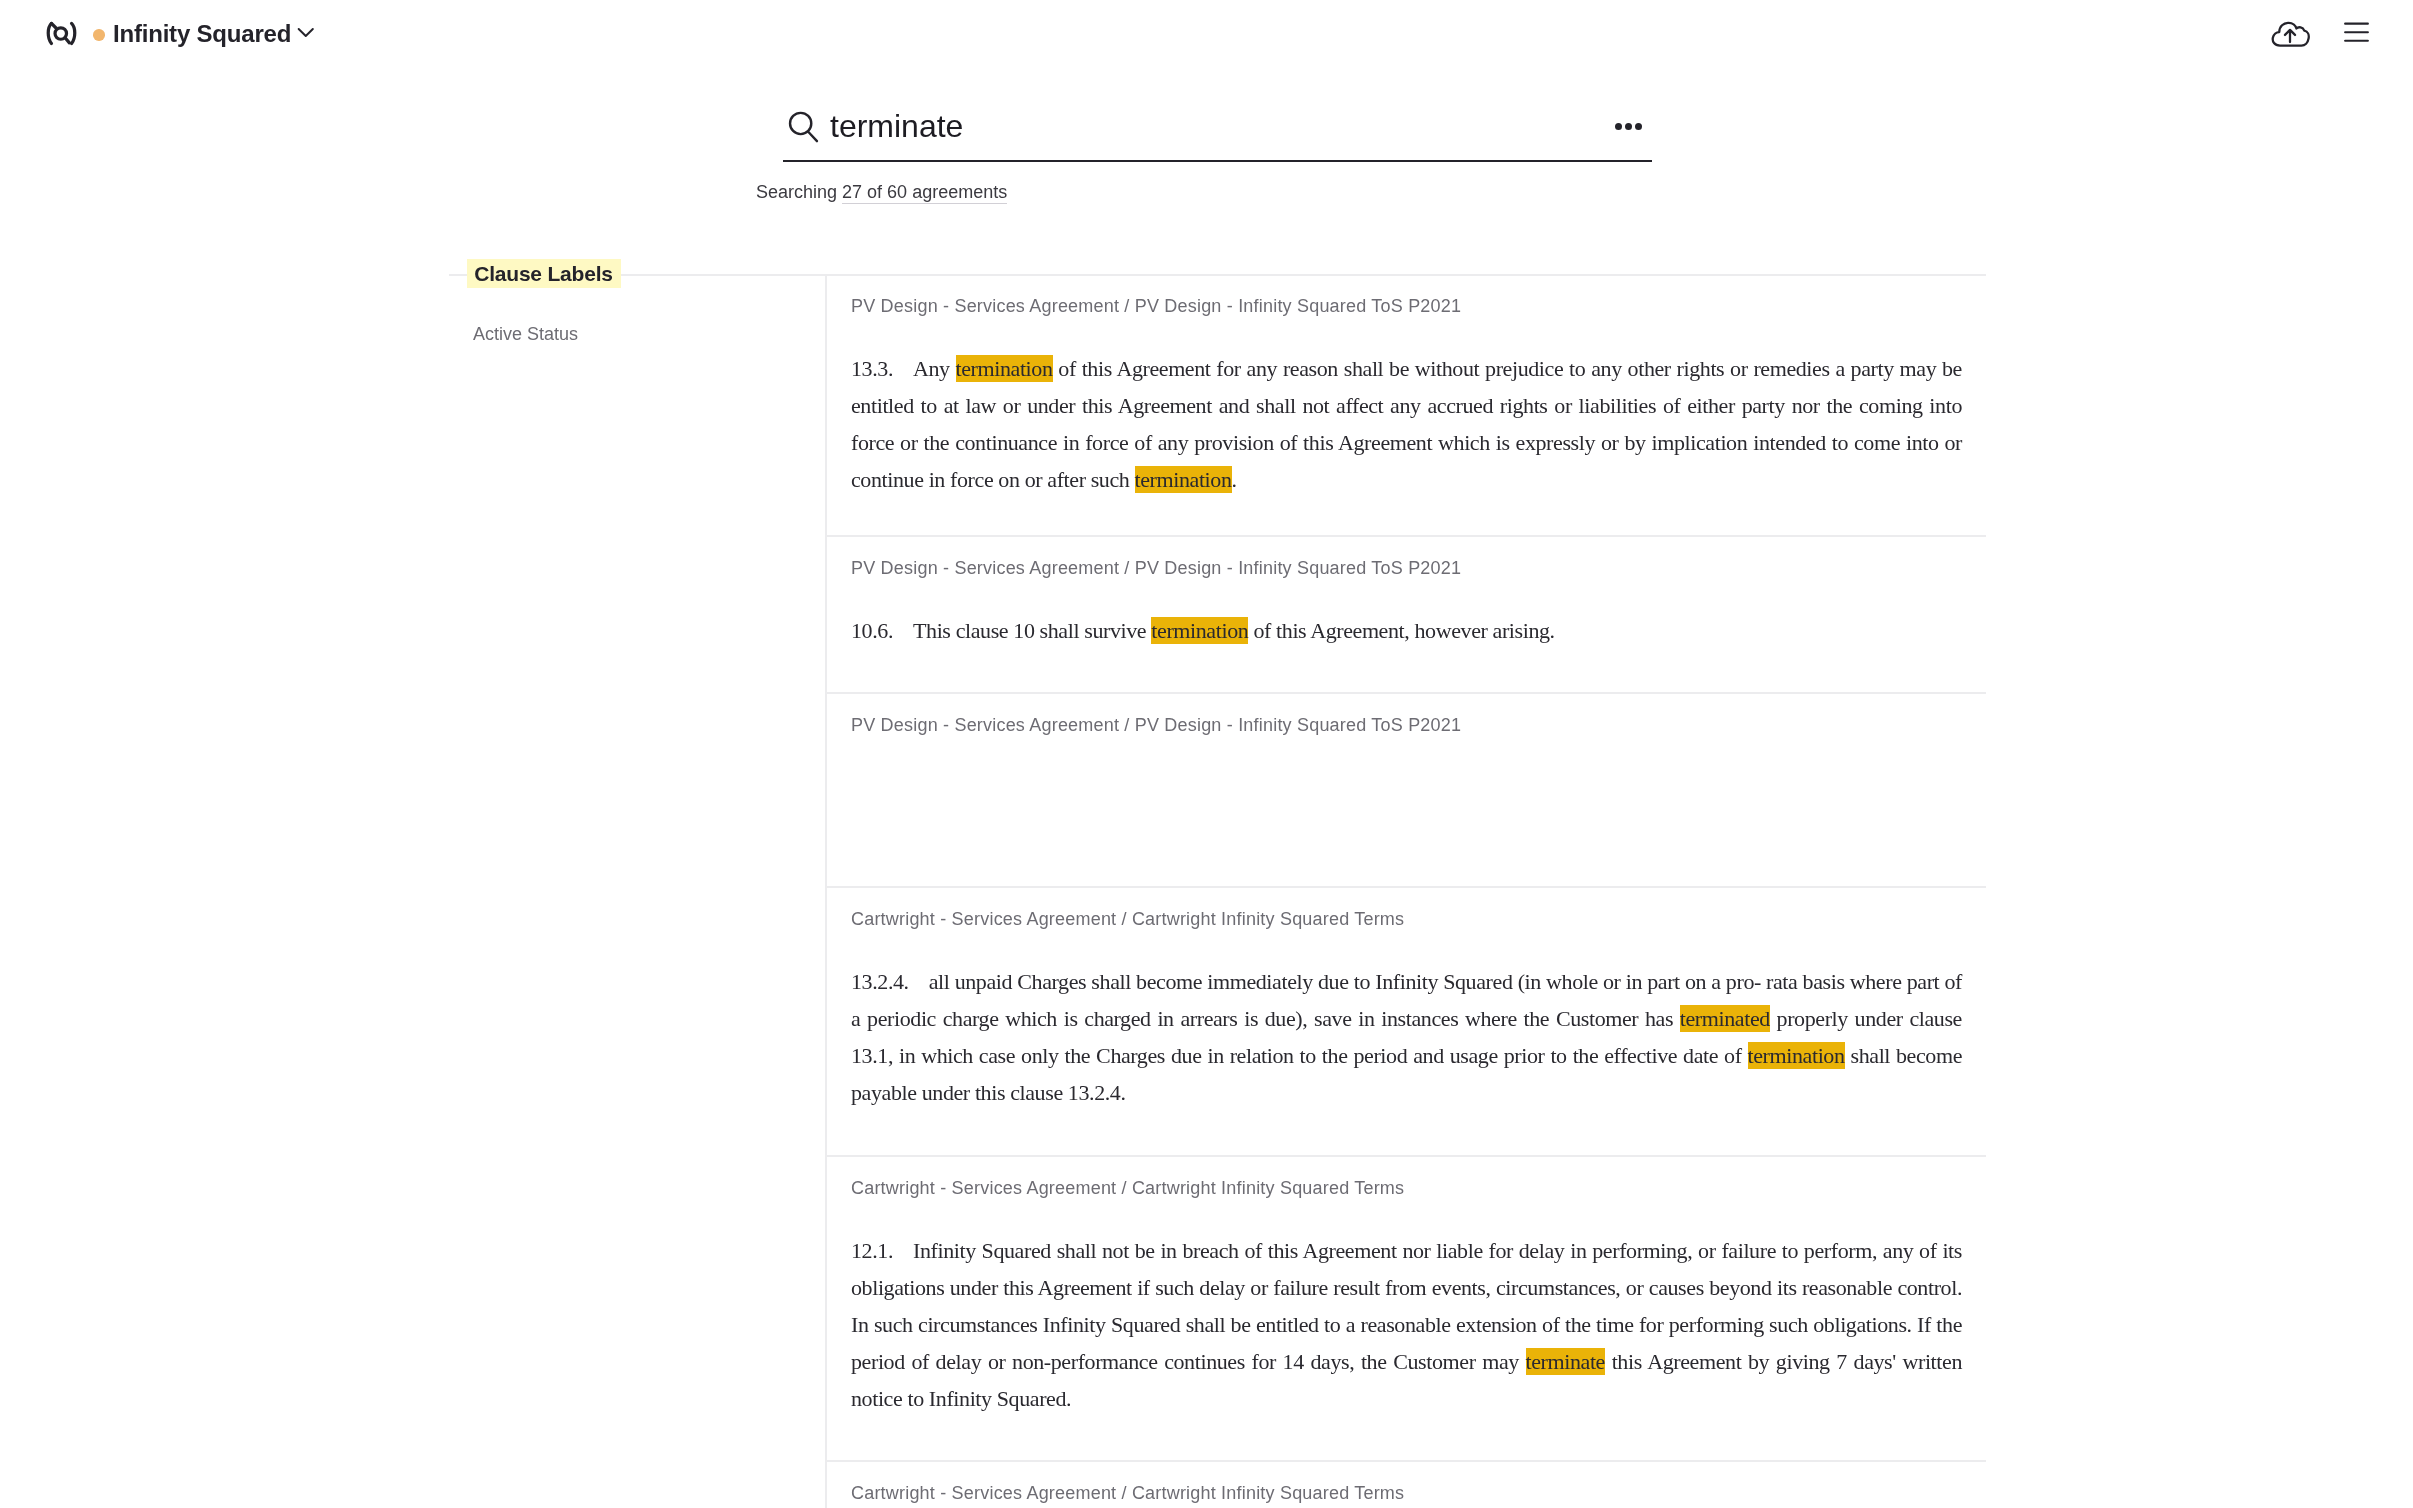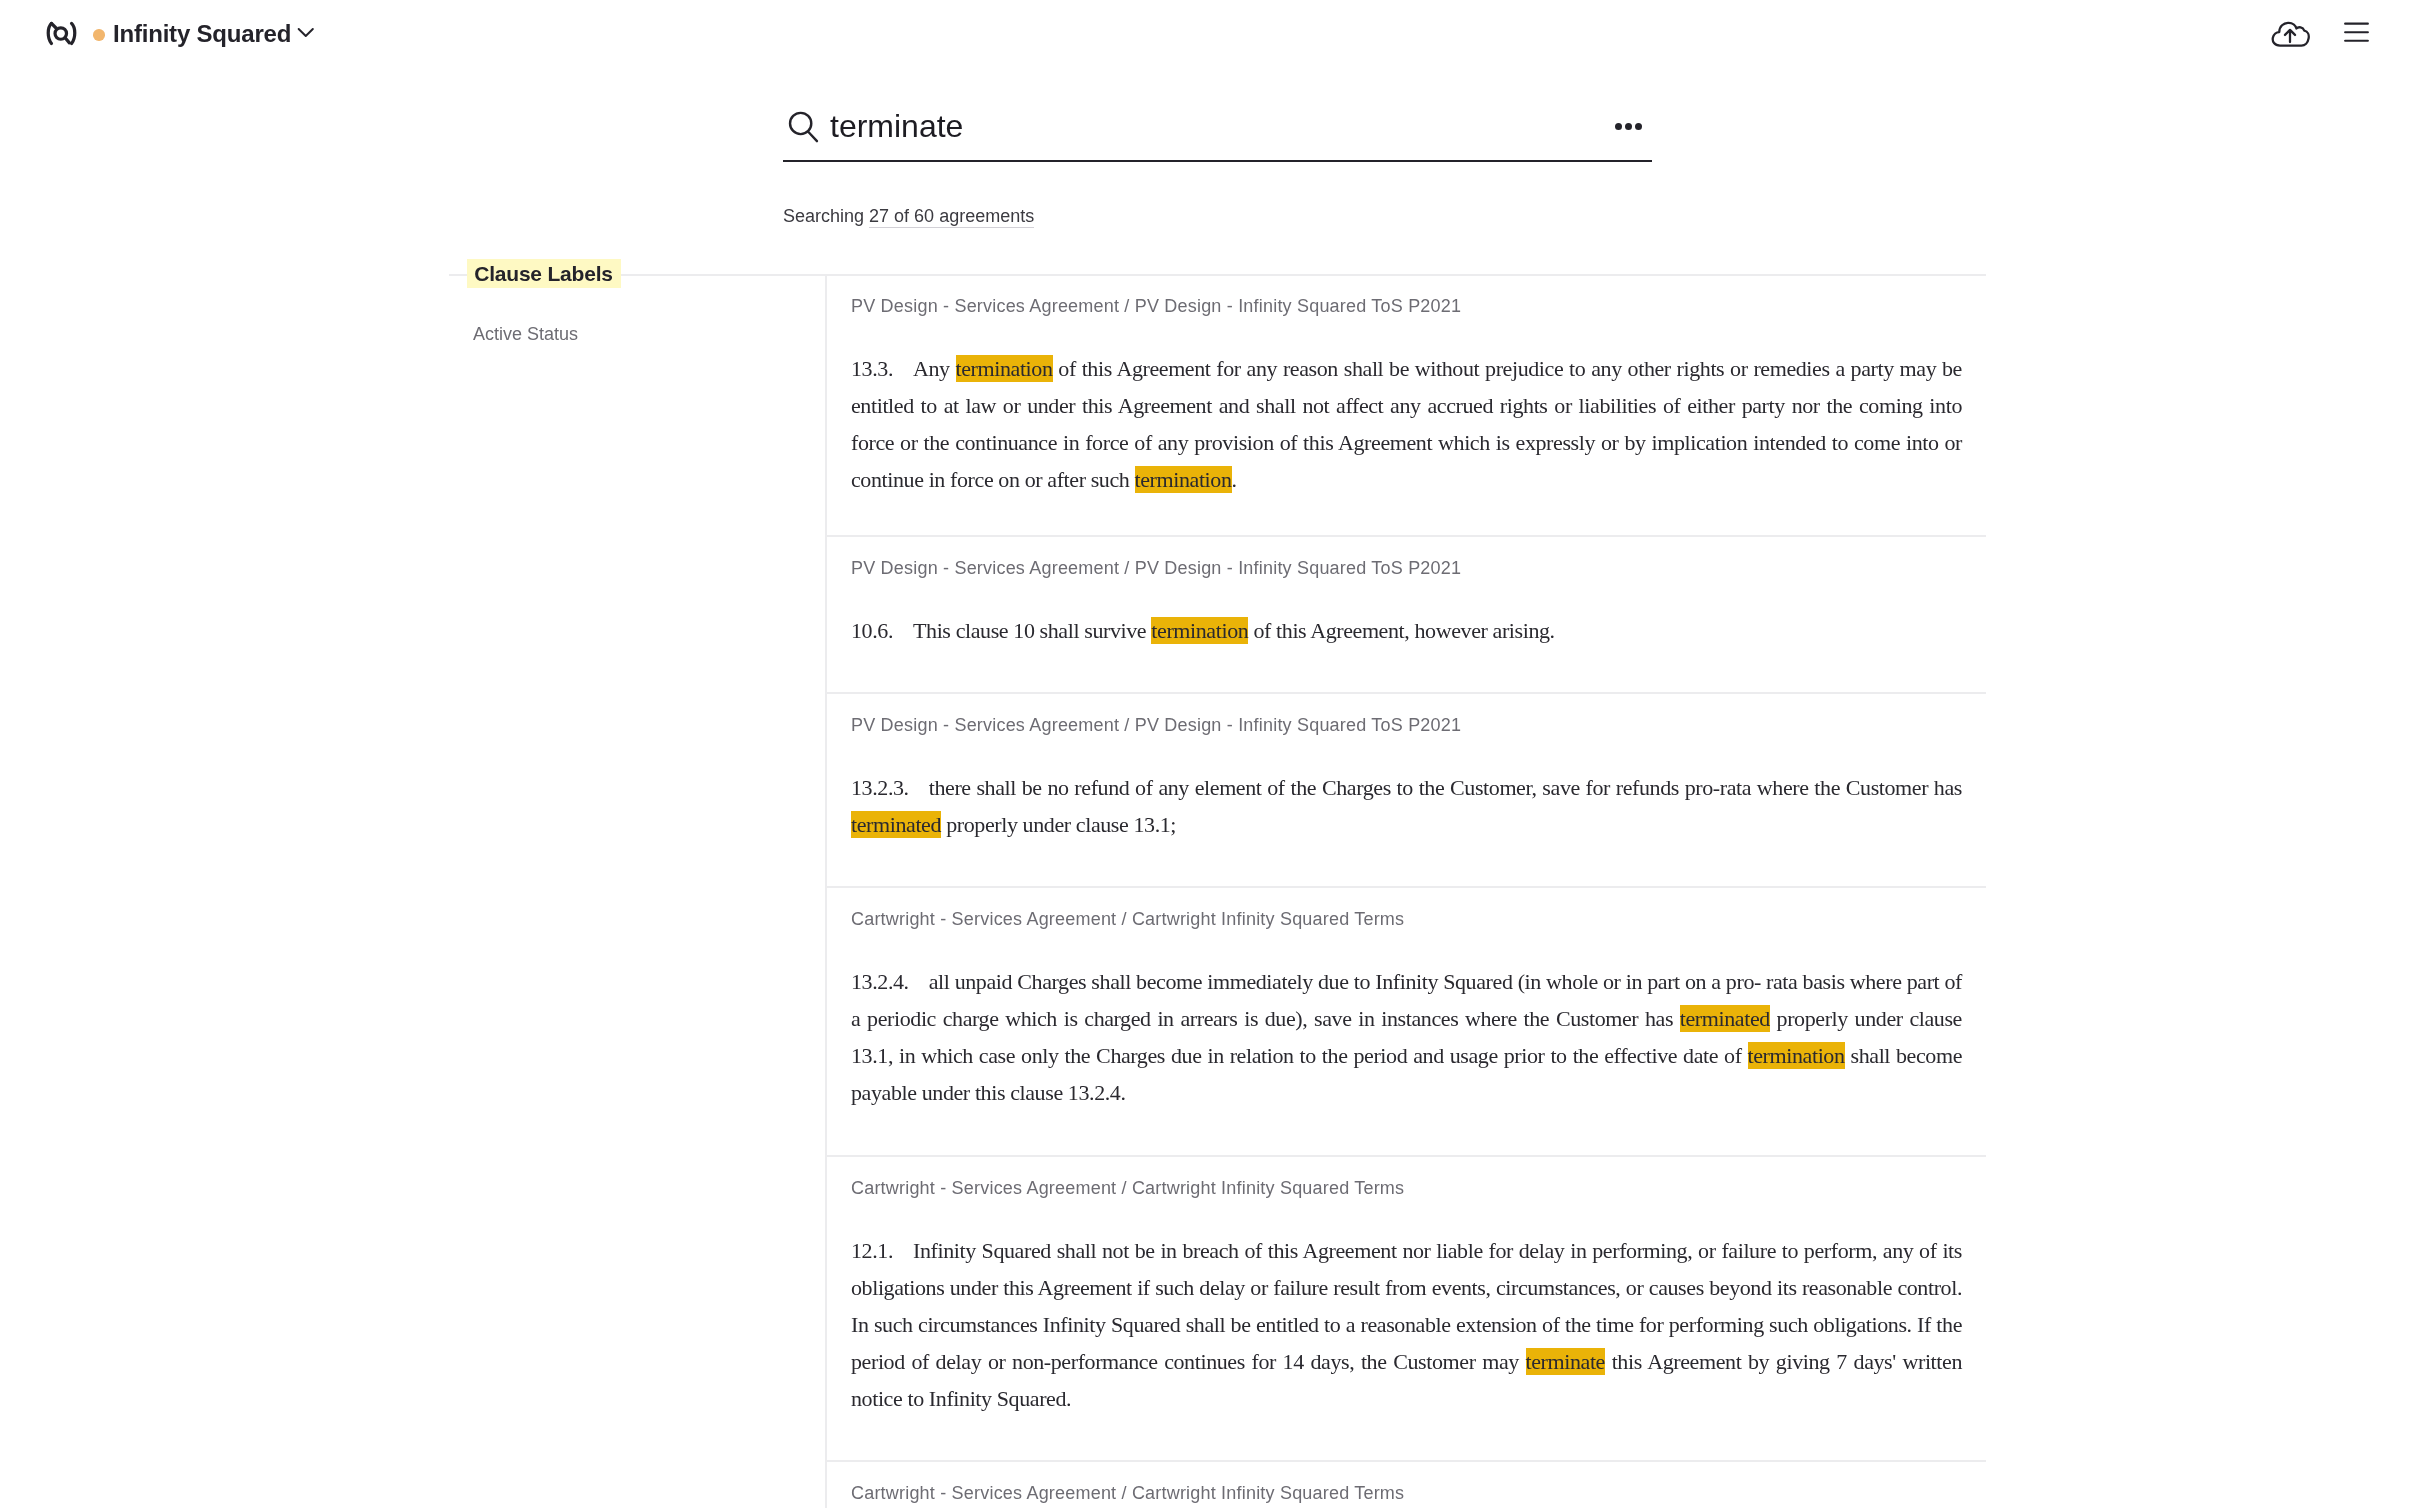--- a/index.html
+++ b/index.html
@@ -14,21 +14,21 @@
   .chevron { position: absolute; left: 295px; top: 24px; width: 21.5px; height: 17px; }
   .cloud { position: absolute; left: 2270px; top: 17px; width: 40px; height: 33px; }
   .menu { position: absolute; left: 2343px; top: 20px; width: 27px; height: 24.4px; }
 
   
   .search { position: absolute; left: 783px; top: 101px; width: 869px; height: 61px; border-bottom: 2.2px solid #24232a; }
   .search-icon { position: absolute; left: 4.3px; top: 8.6px; width: 33px; height: 34px; }
   .search-input { position: absolute; left: 47px; top: 2.9px; width: 718px; height: 46px; border: none; outline: none; background: transparent; font-family: "Liberation Sans", sans-serif; font-size: 32px; color: #1d1c22; }
   .more { position: absolute; right: 10px; top: 21.5px; width: 27px; height: 8.6px; display: flex; justify-content: space-between; align-items: center; cursor: pointer; }
   .more span { width: 7.2px; height: 7.2px; background: #24232a; border-radius: 50%; display: block; }
-  .search-meta { position: absolute; left: 783px; top: 182px; font-size: 18px; color: #3b3a40; margin-top: 24px; }
+  .search-meta { position: absolute; left: 756px; top: 182px; font-size: 18px; color: #3b3a40; }
   .search-meta .count { border-bottom: 1.4px solid #d2d0d6; padding-bottom: 0.7px; cursor: pointer; }
 
   
   .section-line { position: absolute; left: 449px; top: 274px; width: 1537px; height: 2.2px; background: #ececee; }
   .section-title { position: absolute; left: 467px; top: 259px; padding: 0 8.6px 0 7.2px; background: #fef9c3; font-size: 21px; font-weight: 700; color: #24232a; letter-spacing: -0.2px; line-height: 29px; }
   .sidebar-item { position: absolute; left: 473px; top: 324px; font-size: 18px; color: #6d6c73; cursor: pointer; }
 
   
   .results { position: absolute; left: 825px; top: 275px; width: 1161px; height: 1251px; border-left: 2.2px solid #ececee; overflow: hidden; }
   .card { position: relative; padding: 0 24px 0 24px; border-bottom: 2.2px solid #ececee; }
@@ -99,23 +99,20 @@
 
   <div class="card c2">
     <div class="card-source">PV Design - Services Agreement / PV Design - Infinity Squared ToS P2021</div>
     <div class="card-body">
       <span class="clause-num">10.6.</span><span>This clause 10 shall survive </span><span class="hl">termination</span><span> of this Agreement, however arising.</span>
     </div>
   </div>
 
   <div class="card c3">
     <div class="card-source">PV Design - Services Agreement / PV Design - Infinity Squared ToS P2021</div>
-    <div class="card-body">
-      <span class="clause-num">13.2.3.</span><span>there shall be no refund of any element of the Charges to the Customer, save for refunds pro-rata where the Customer has </span><span class="hl">terminated</span><span> properly under clause 13.1;</span>
-    </div>
   </div>
 
   <div class="card c4">
     <div class="card-source">Cartwright - Services Agreement / Cartwright Infinity Squared Terms</div>
     <div class="card-body">
       <span class="clause-num">13.2.4.</span><span>all unpaid Charges shall become immediately due to Infinity Squared (in whole or in part on a pro- rata basis where part of a periodic charge which is charged in arrears is due), save in instances where the Customer has </span><span class="hl">terminated</span><span> properly under clause 13.1, in which case only the Charges due in relation to the period and usage prior to the effective date of </span><span class="hl">termination</span><span> shall become payable under this clause 13.2.4.</span>
     </div>
   </div>
 
   <div class="card c5">

